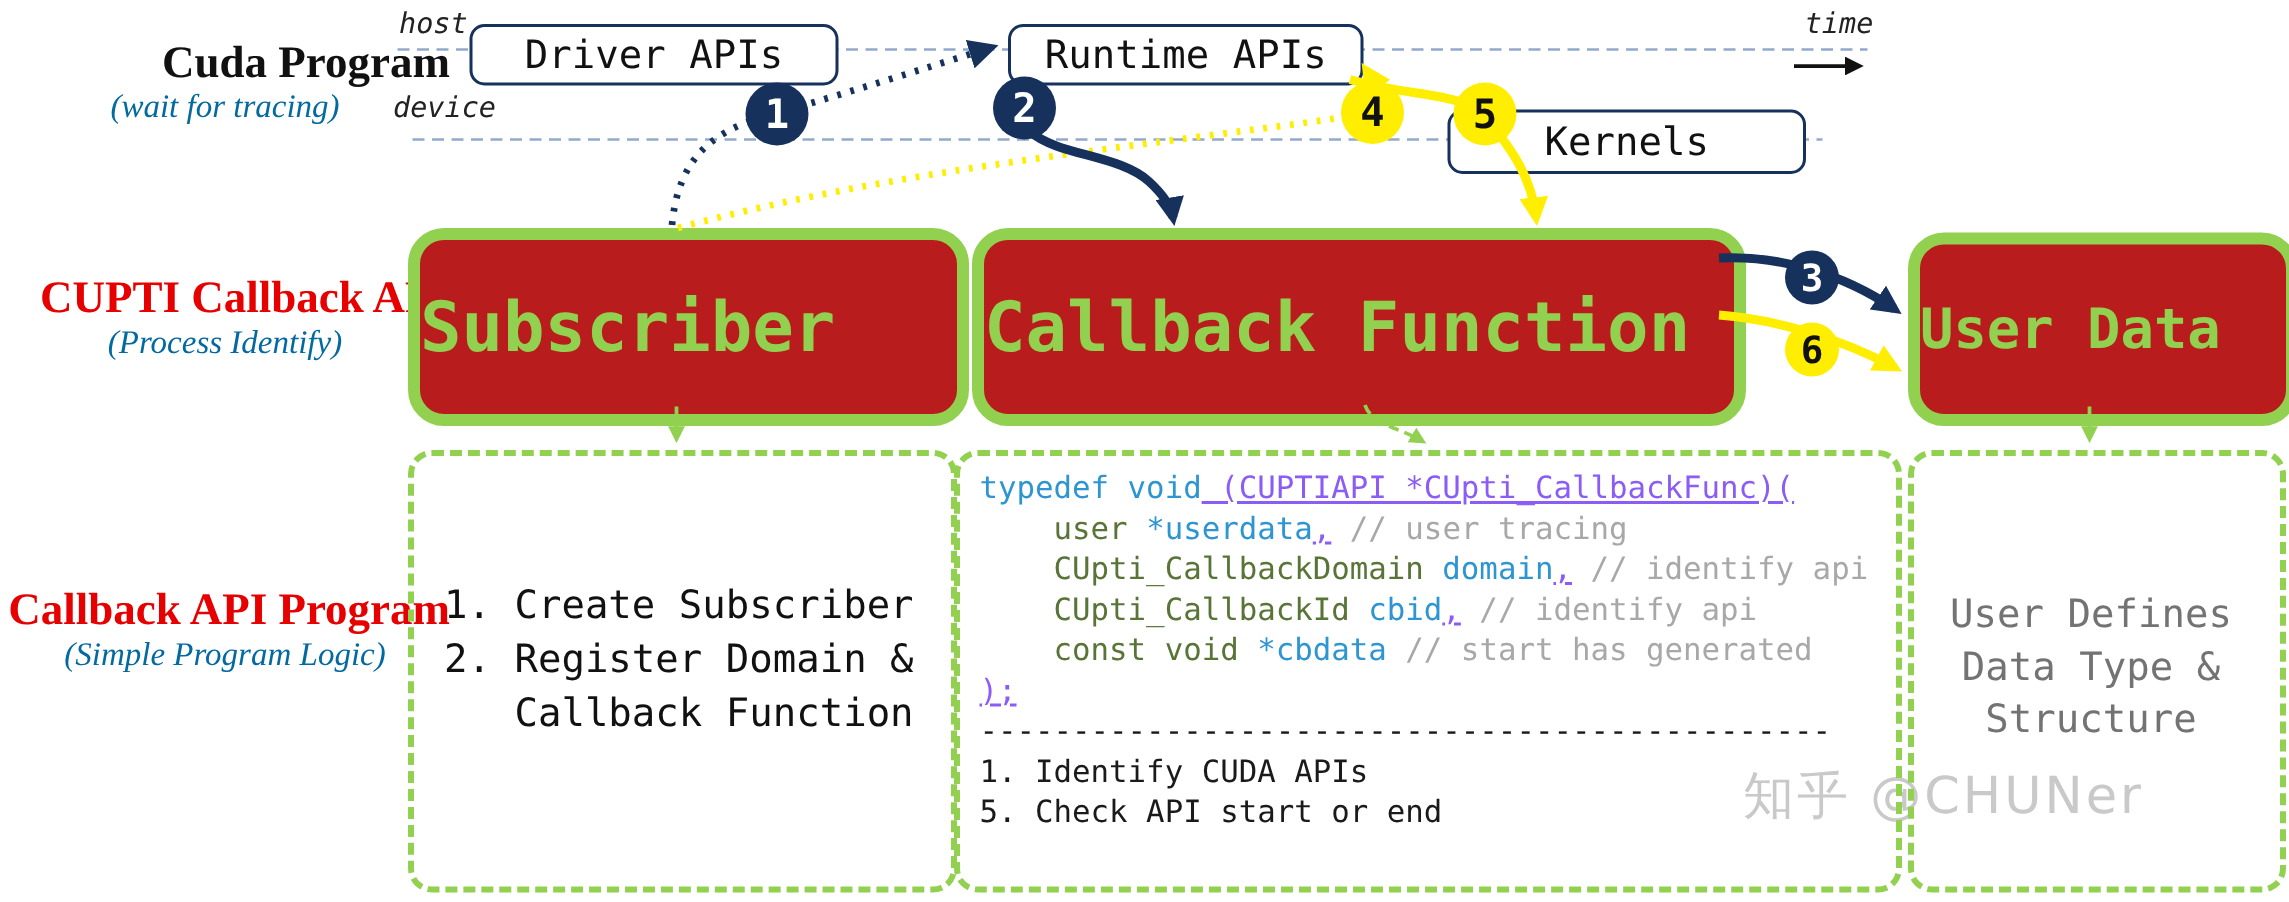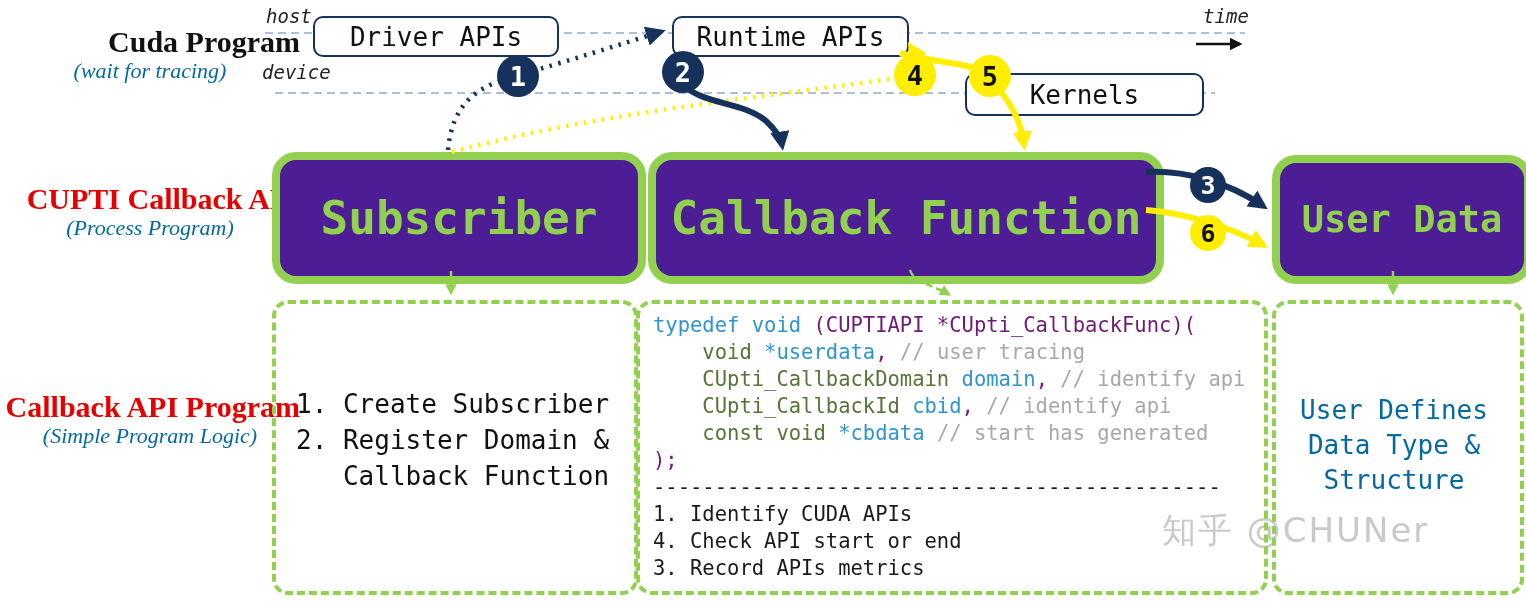--- a/index.html
+++ b/index.html
@@ -16,46 +16,46 @@
 
   
   .lanelabel{font-size:19px;font-style:italic;color:#222;}
 
   
   .apibox{background:#fff;border:2.5px solid #16325c;border-radius:10px;
           display:flex;align-items:center;justify-content:center;
           font-size:26px;color:#111;letter-spacing:0px;}
 
   
-  .greenbox{background:#4c1d95;border:8px solid #92d050;border-radius:24px;
-            display:flex;align-items:center;justify-content:center;
+  .greenbox{background:#b91c1c;border:8px solid #92d050;border-radius:24px;
+            display:flex;align-items:center;
             color:#92d050;font-weight:bold;}
 
   
   .dashbox{border:4px dashed #92d050;border-radius:16px;background:transparent;}
 
   
   .badge{border-radius:50%;display:flex;align-items:center;justify-content:center;
          font-weight:600;}
   .badge.navy{background:#16325c;color:#fff;}
   .badge.yellow{background:#ffee00;color:#111;}
   .badge.big{width:42px;height:42px;font-size:27px;}
   .badge.small{width:36px;height:36px;font-size:25px;}
 
   
   .code{font-size:20.5px;line-height:27px;color:#1a1a1a;}
   .cl{white-space:pre;height:27px;}
   .c-blue{color:#2e95d3;}
   .c-olive{color:#587436;}
-  .c-navy{color:#701a75;}
+  .c-navy{color:#8b5cf6;text-decoration:underline;}
   .c-gray{color:#a8a8a8;}
   .c-dark{color:#1a1a1a;}
 
   .listpre{white-space:pre;font-size:26px;line-height:36px;color:#111;}
-  .notes{width:244px;text-align:center;font-size:26px;line-height:35px;color:#0369a1;}
+  .notes{width:244px;text-align:center;font-size:26px;line-height:35px;color:#737373;}
 
   .watermark{font-family:"DejaVu Sans",sans-serif;font-size:34px;color:#c9c9c9;
              letter-spacing:2px;white-space:nowrap;}
 </style>
 </head>
 <body>
 
 <div id="canvas">
 
   <svg class="layer" viewBox="0 0 1526 601">
@@ -68,21 +68,21 @@
     <path d="M 275 93 H 1215" stroke="#93a9cc" stroke-width="1.6" stroke-dasharray="8 5" fill="none"></path>
     <path d="M 1196 44 H 1240" stroke="#111" stroke-width="2.5" fill="none" marker-end="url(#arrBlack)"></path>
   </svg>
 
   <div class="abs rowlabel" style="left:0;top:26;top:26px;">
     <div class="main">Cuda Program</div>
     <div class="sub">(wait for tracing)</div>
   </div>
   <div class="abs rowlabel" style="left:0;top:183px;">
     <div class="main red">CUPTI Callback API</div>
-    <div class="sub">(Process Program)</div>
+    <div class="sub">(Process Identify)</div>
   </div>
   <div class="abs rowlabel" style="left:0;top:391px;">
     <div class="main red">Callback API Program</div>
     <div class="sub">(Simple Program Logic)</div>
   </div>
 
   <div class="abs lanelabel" style="left:266px;top:5px;">host</div>
   <div class="abs lanelabel" style="left:262px;top:61px;">device</div>
   <div class="abs lanelabel" style="left:1196px;top:5px;width:60px;text-align:center;">time</div>
 
@@ -111,29 +111,28 @@
   <div class="abs dashbox" style="left:272px;top:300px;width:358px;height:287px;"></div>
   <div class="abs dashbox" style="left:636px;top:300px;width:624px;height:287px;"></div>
   <div class="abs dashbox" style="left:1272px;top:300px;width:244px;height:287px;"></div>
 
   <div class="abs listpre" style="left:296px;top:386px;">1. Create Subscriber
 2. Register Domain &amp;
    Callback Function</div>
 
   <div class="abs code" style="left:653px;top:312px;">
     <div class="cl"><span class="c-blue">typedef void</span><span class="c-navy"> (CUPTIAPI *CUpti_CallbackFunc)(</span></div>
-    <div class="cl"><span class="c-olive">    void </span><span class="c-blue">*userdata</span><span class="c-navy">,</span><span class="c-gray"> // user tracing</span></div>
+    <div class="cl"><span class="c-olive">    user </span><span class="c-blue">*userdata</span><span class="c-navy">,</span><span class="c-gray"> // user tracing</span></div>
     <div class="cl"><span class="c-olive">    CUpti_CallbackDomain </span><span class="c-blue">domain</span><span class="c-navy">,</span><span class="c-gray"> // identify api</span></div>
     <div class="cl"><span class="c-olive">    CUpti_CallbackId </span><span class="c-blue">cbid</span><span class="c-navy">,</span><span class="c-gray"> // identify api</span></div>
     <div class="cl"><span class="c-olive">    const void </span><span class="c-blue">*cbdata</span><span class="c-navy"></span><span class="c-gray"> // start has generated</span></div>
     <div class="cl"><span class="c-navy">);</span></div>
     <div class="cl"><span class="c-dark">----------------------------------------------</span></div>
     <div class="cl"><span class="c-dark">1. Identify CUDA APIs</span></div>
-    <div class="cl"><span class="c-dark">4. Check API start or end</span></div>
-    <div class="cl"><span class="c-dark">3. Record APIs metrics</span></div>
+    <div class="cl"><span class="c-dark">5. Check API start or end</span></div>
   </div>
 
   <div class="abs notes" style="left:1272px;top:393px;white-space:pre-line;">User Defines
 Data Type &amp;
 Structure</div>
 
   <svg class="layer" viewBox="0 0 1526 601">
     <defs>
       <marker id="arrNavyS" viewBox="0 0 10 10" refX="7" refY="5" markerWidth="3.2" markerHeight="3.2" orient="auto">
           <path d="M0,0 L10,5 L0,10 z" fill="#16325c"></path>

